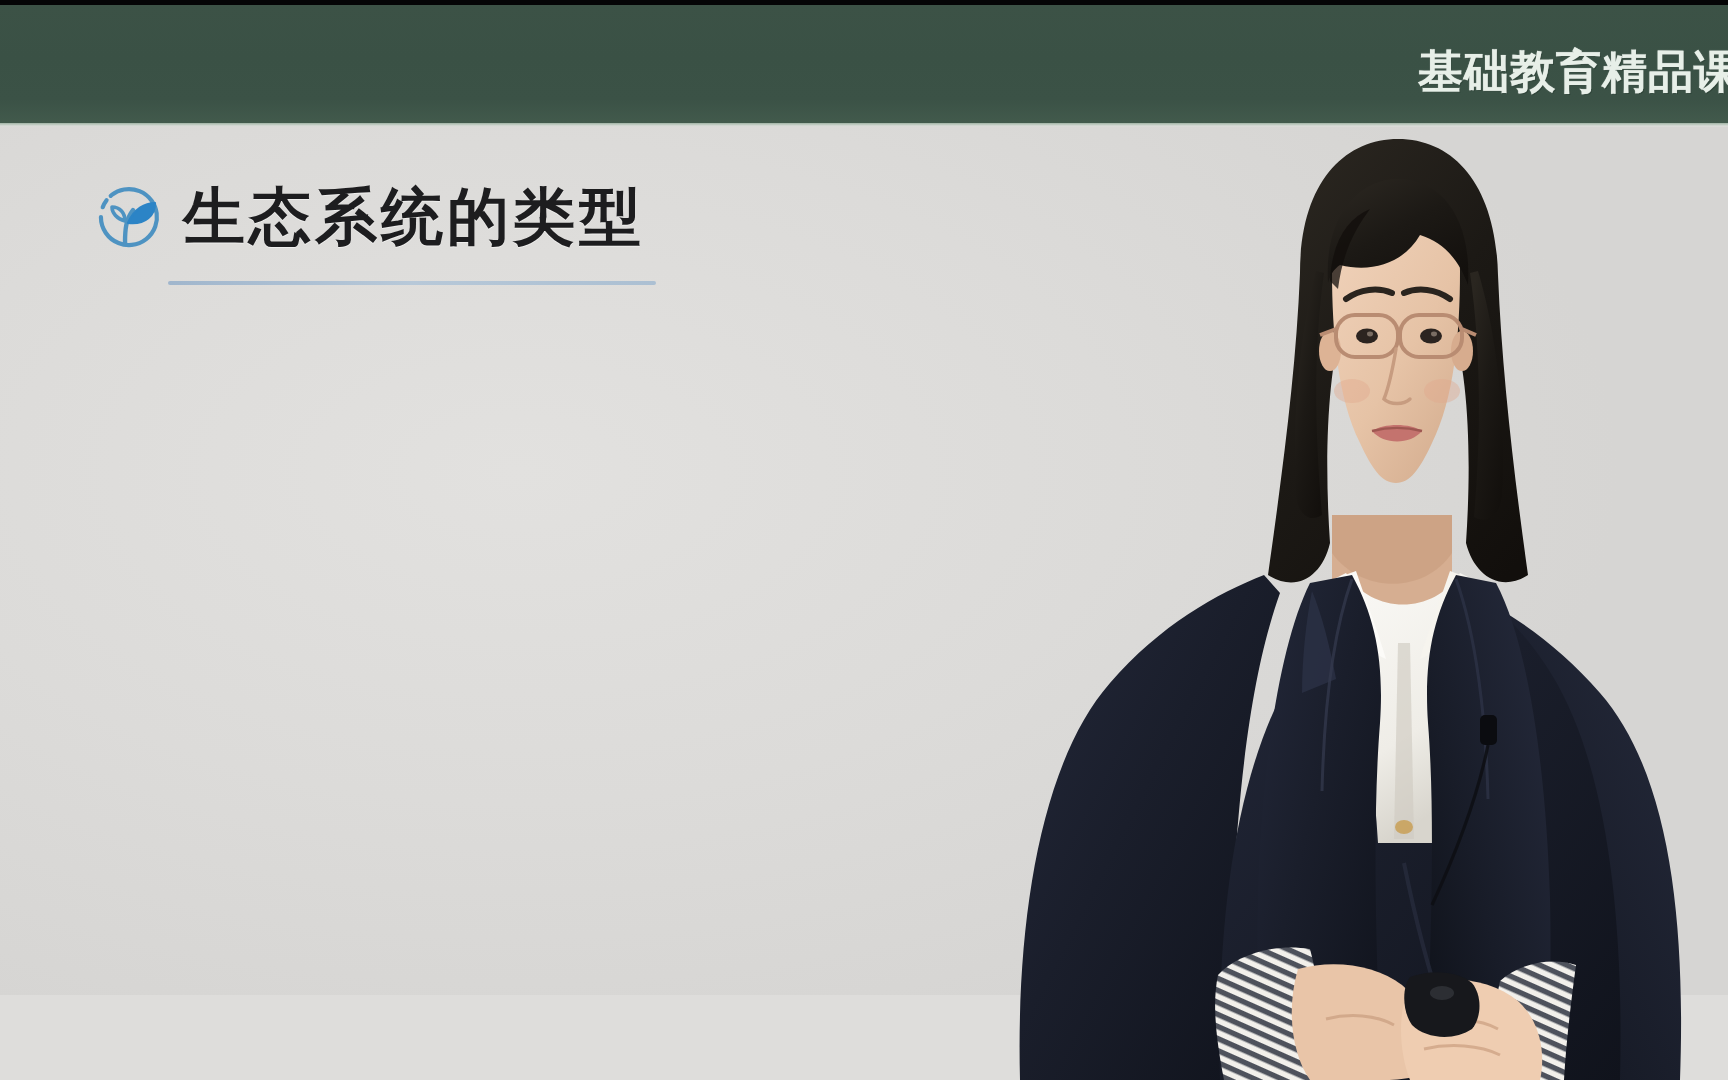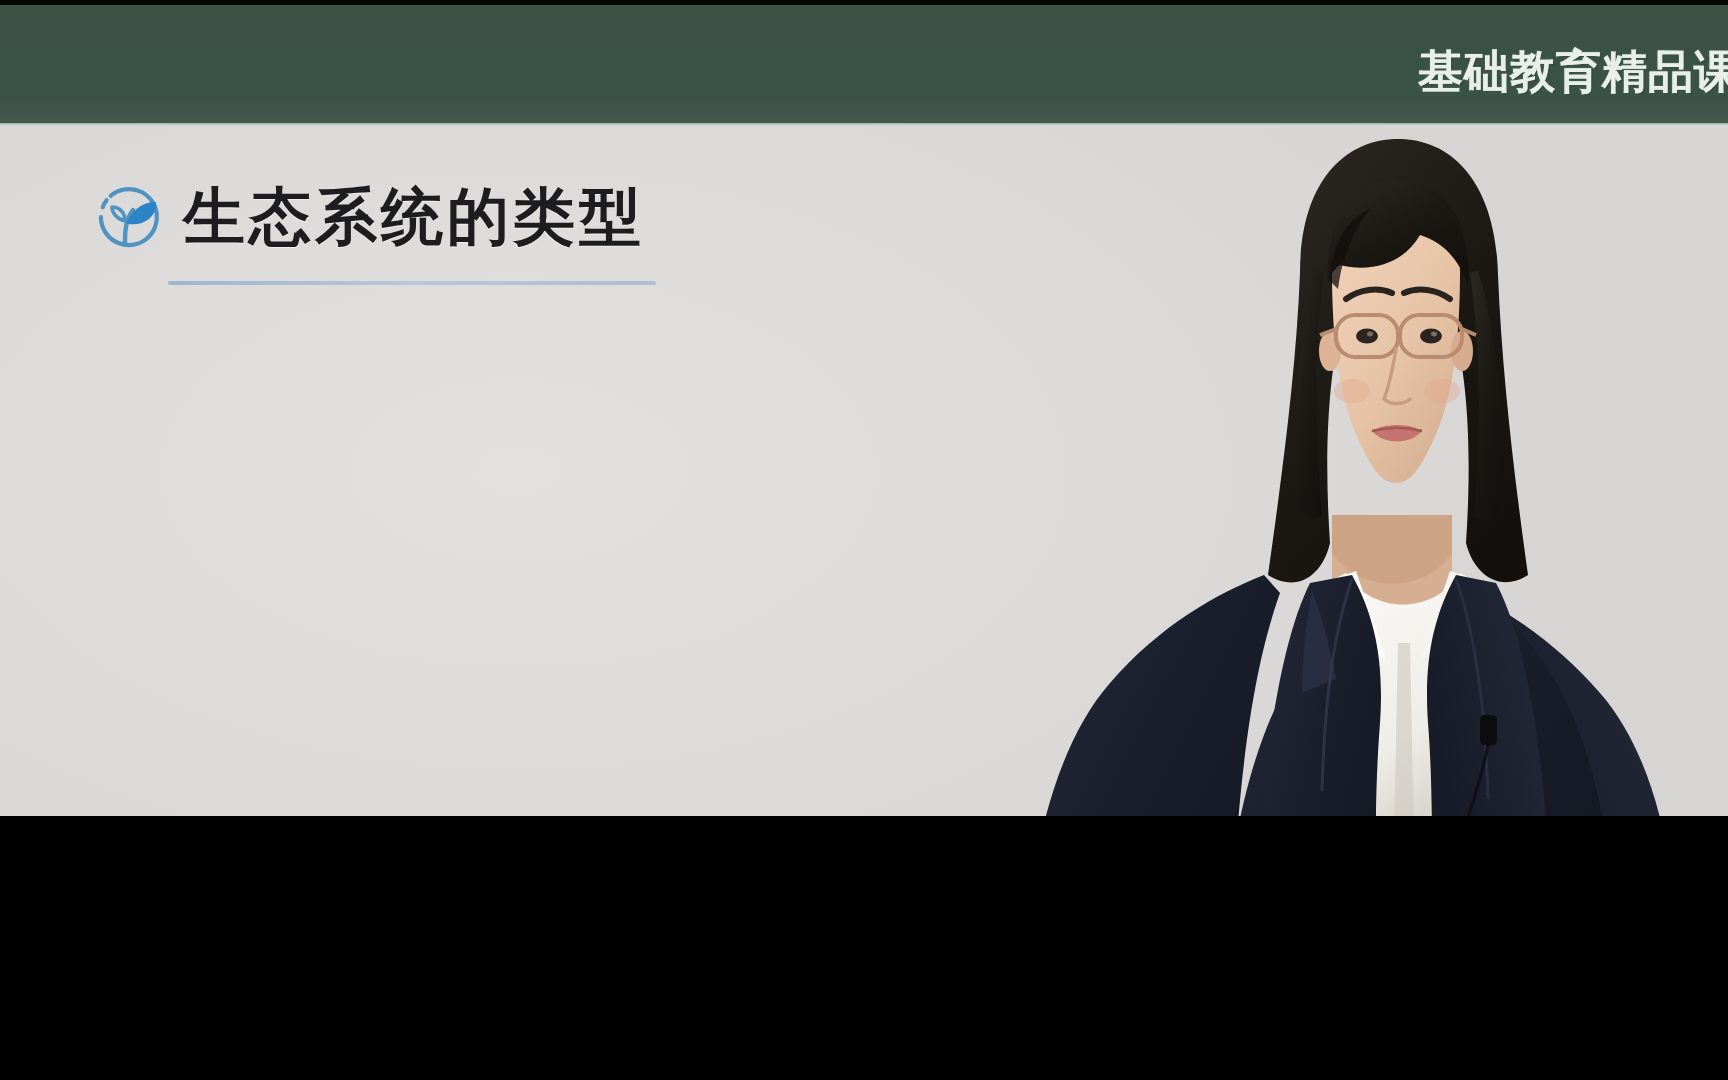--- a/index.html
+++ b/index.html
@@ -9,21 +9,21 @@
     background: #000;
   }
   body {
     font-family: "Liberation Sans", "DejaVu Sans", sans-serif;
   }
 
   
   #stage {
     position: relative;
     width: 1728px;
-    height: 816px;
+    height: 1080px;
     overflow: hidden;
     background: #dedddb;
   }
 
   
   .letterbox-top {
     position: absolute;
     left: 0; top: 0;
     width: 1728px;
     height: 5px;

